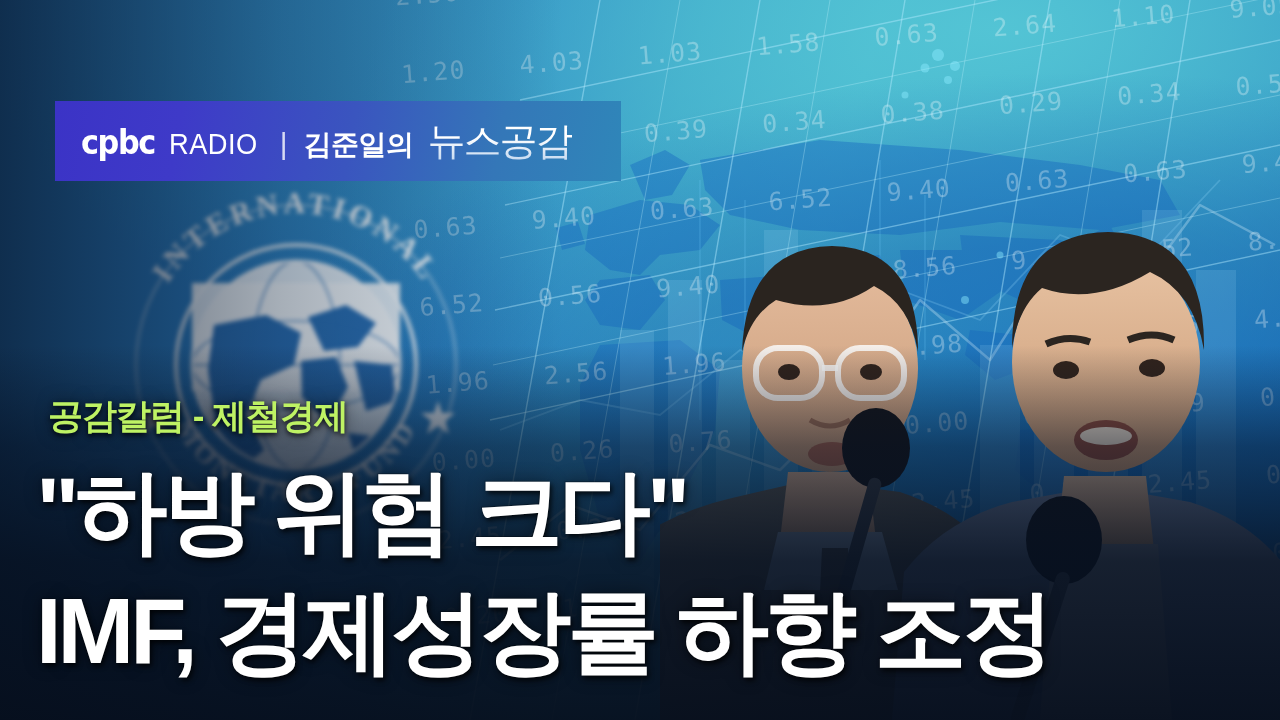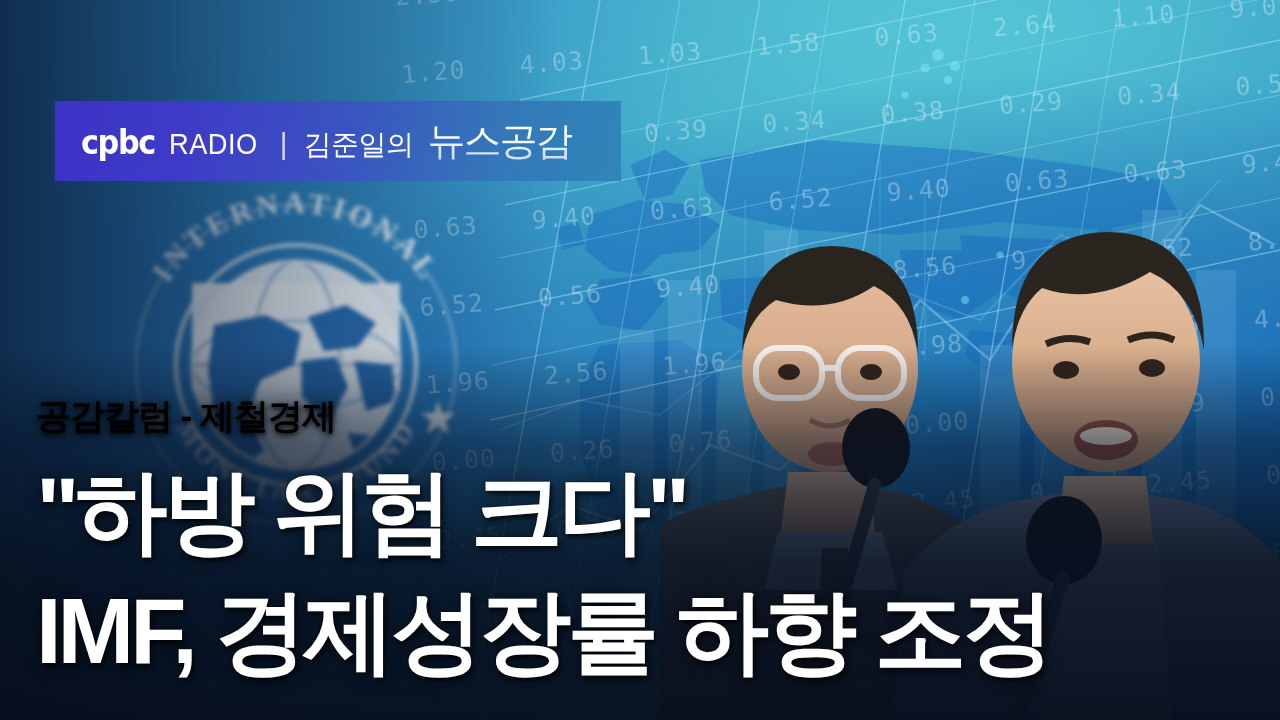--- a/index.html
+++ b/index.html
@@ -91,33 +91,33 @@
     font-weight:bold;font-size:33px;color:#fff;letter-spacing:-1.5px;
     font-family:"DejaVu Sans","Liberation Sans",sans-serif;
     transform:scaleX(.92);transform-origin:left bottom;
   }
   .bn-radio{
     font-size:29px;color:#fff;letter-spacing:.5px;margin-left:8px;font-weight:400;
     transform:scaleX(.94);transform-origin:left bottom;
   }
   .bn-sep{color:rgba(255,255,255,.8);font-size:30px;font-weight:300;margin:0 16px;}
   .bn-host{
-    font-size:28px;color:#fff;font-weight:400;letter-spacing:-.5px;text-align:center;
+    font-size:28px;color:#fff;font-weight:700;letter-spacing:-.5px;text-align:center;
   }
   .bn-show{
     margin-left:14px;font-size:38px;font-weight:normal;letter-spacing:-2px;
     background:linear-gradient(180deg,#ffffff 0%,#ffffff 42%,#dfeaf7 66%,#b9d3ee 100%);
     -webkit-background-clip:text;background-clip:text;color:transparent;
     text-shadow:none;
   }
 
   
   #kicker{
-    position:absolute;left:36px;top:393px;
-    font-size:35px;font-weight:bold;color:#000000;letter-spacing:-1px;
+    position:absolute;left:48px;top:393px;
+    font-size:35px;font-weight:bold;color:#bef264;letter-spacing:-1px;
     text-shadow:0 2px 5px rgba(0,0,0,.85),0 0 16px rgba(0,0,0,.6);
   }
   .headline{
     position:absolute;left:36px;color:#fff;font-weight:bold;
     letter-spacing:-4px;
     text-shadow:
       2px 3px 5px rgba(0,0,0,.75),
       0 0 18px rgba(0,0,0,.45),
       -1px -1px 0 rgba(0,0,0,.25);
     white-space:nowrap;

